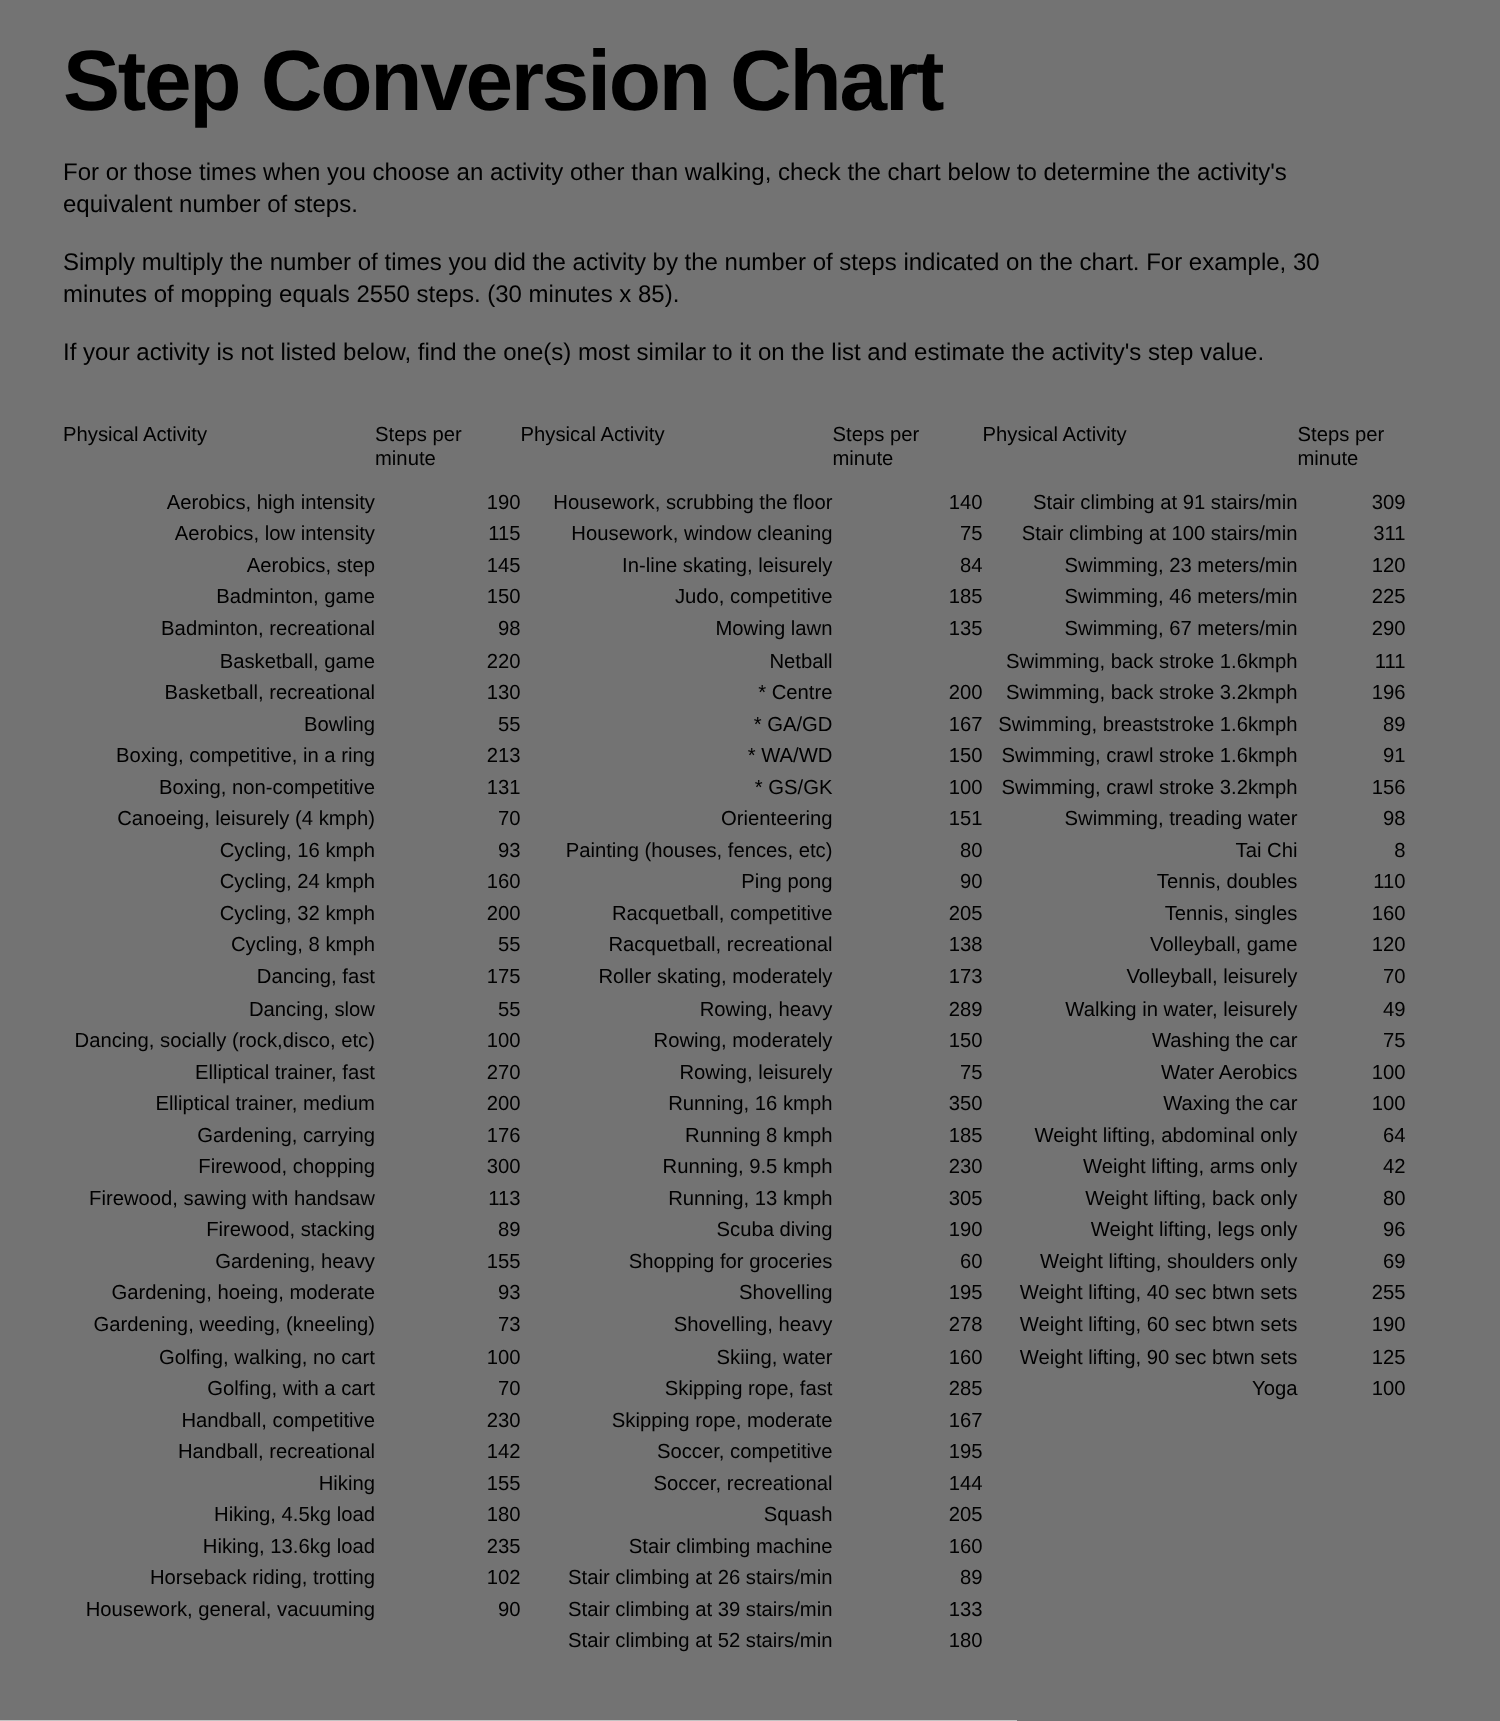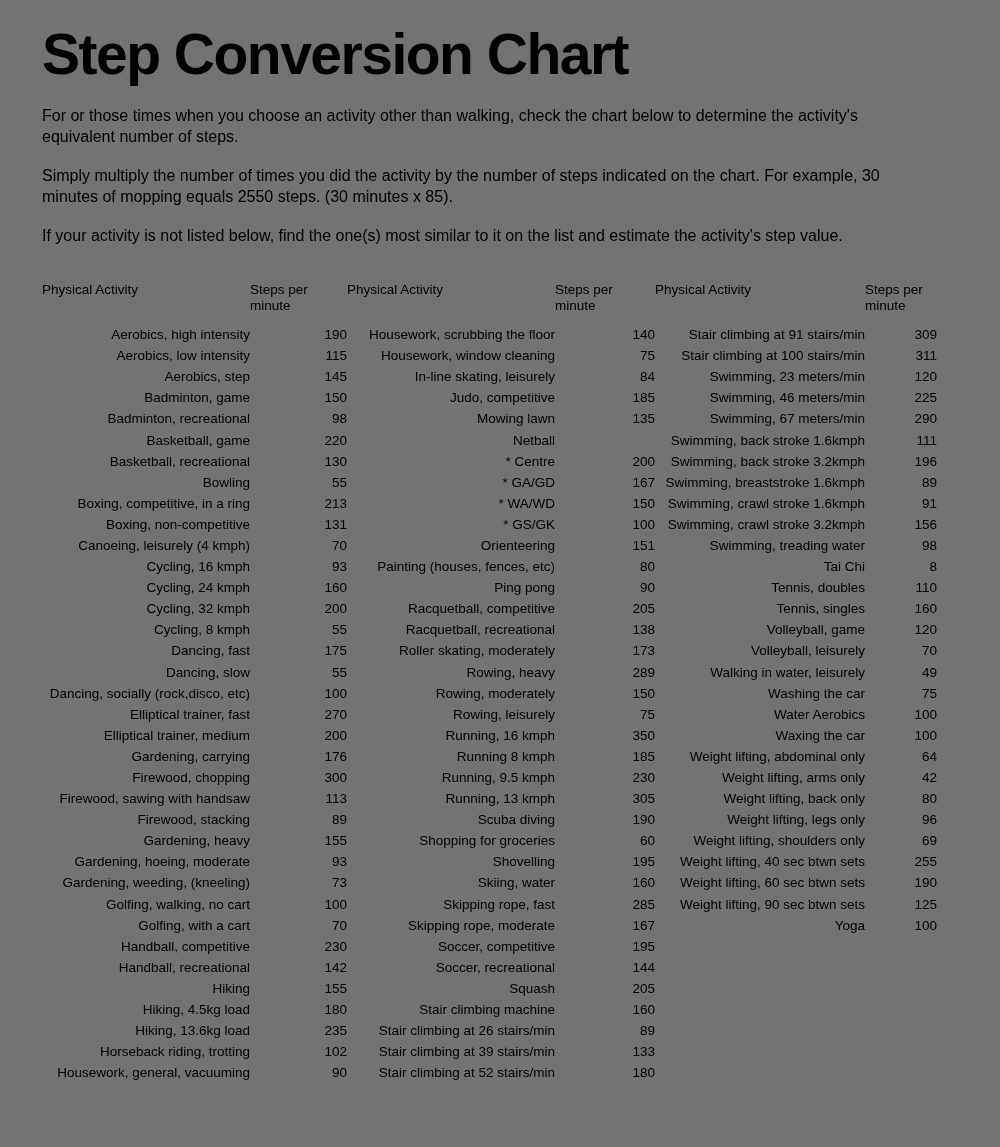--- a/index.html
+++ b/index.html
@@ -332,20 +332,24 @@
           </div>
           <div class="trow">
             <span class="cell activity">Shopping for groceries</span>
             <span class="cell steps">60</span>
           </div>
           <div class="trow">
             <span class="cell activity">Shovelling</span>
             <span class="cell steps">195</span>
           </div>
           <div class="trow">
+            <span class="cell activity">Shovelling, heavy</span>
+            <span class="cell steps">278</span>
+          </div>
+          <div class="trow">
             <span class="cell activity">Skiing, water</span>
             <span class="cell steps">160</span>
           </div>
           <div class="trow">
             <span class="cell activity">Skipping rope, fast</span>
             <span class="cell steps">285</span>
           </div>
           <div class="trow">
             <span class="cell activity">Skipping rope, moderate</span>
             <span class="cell steps">167</span>

